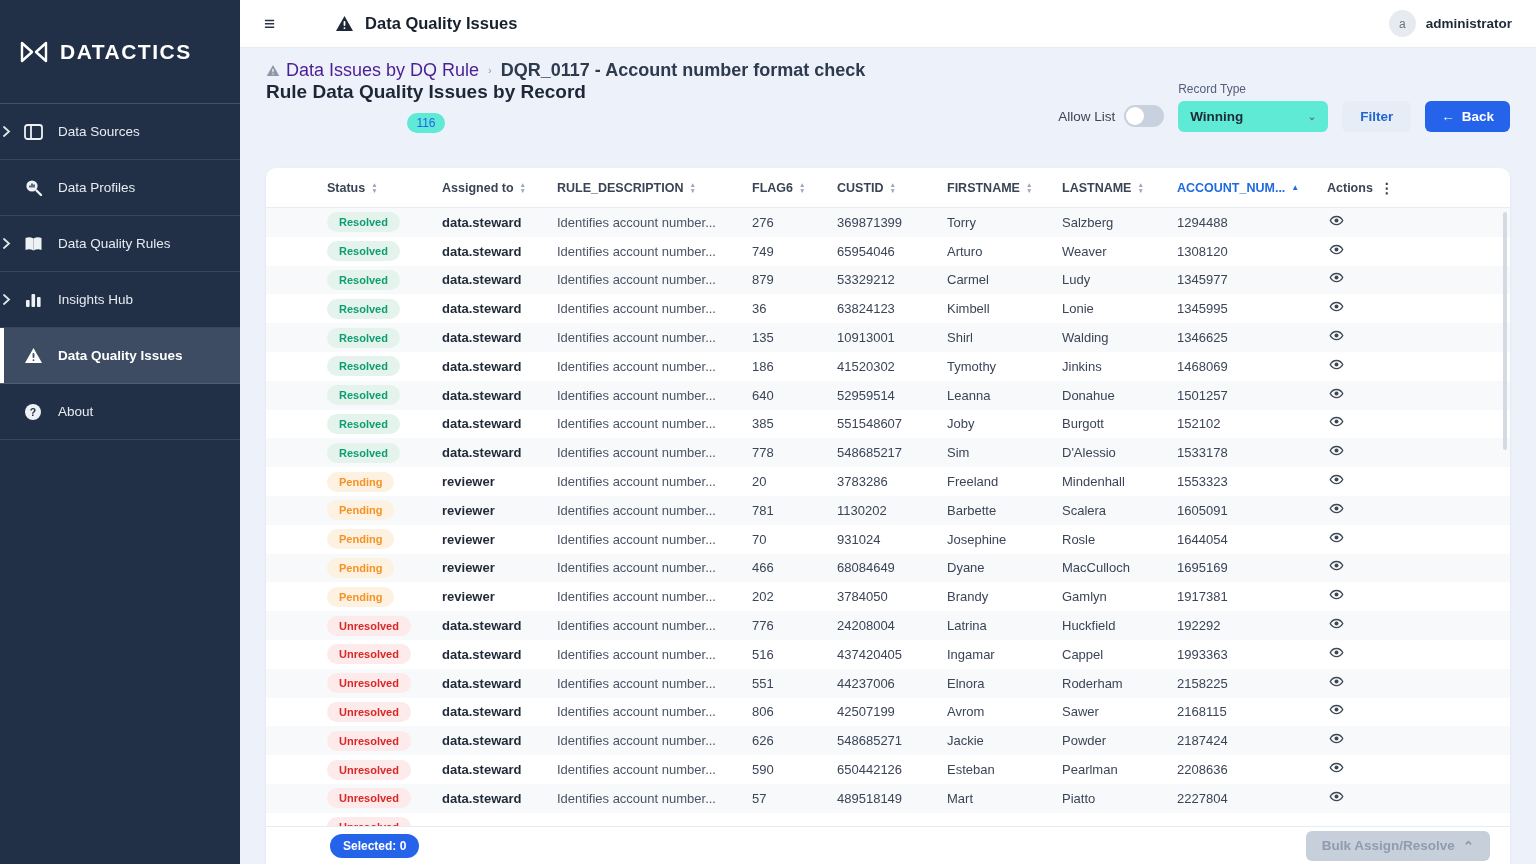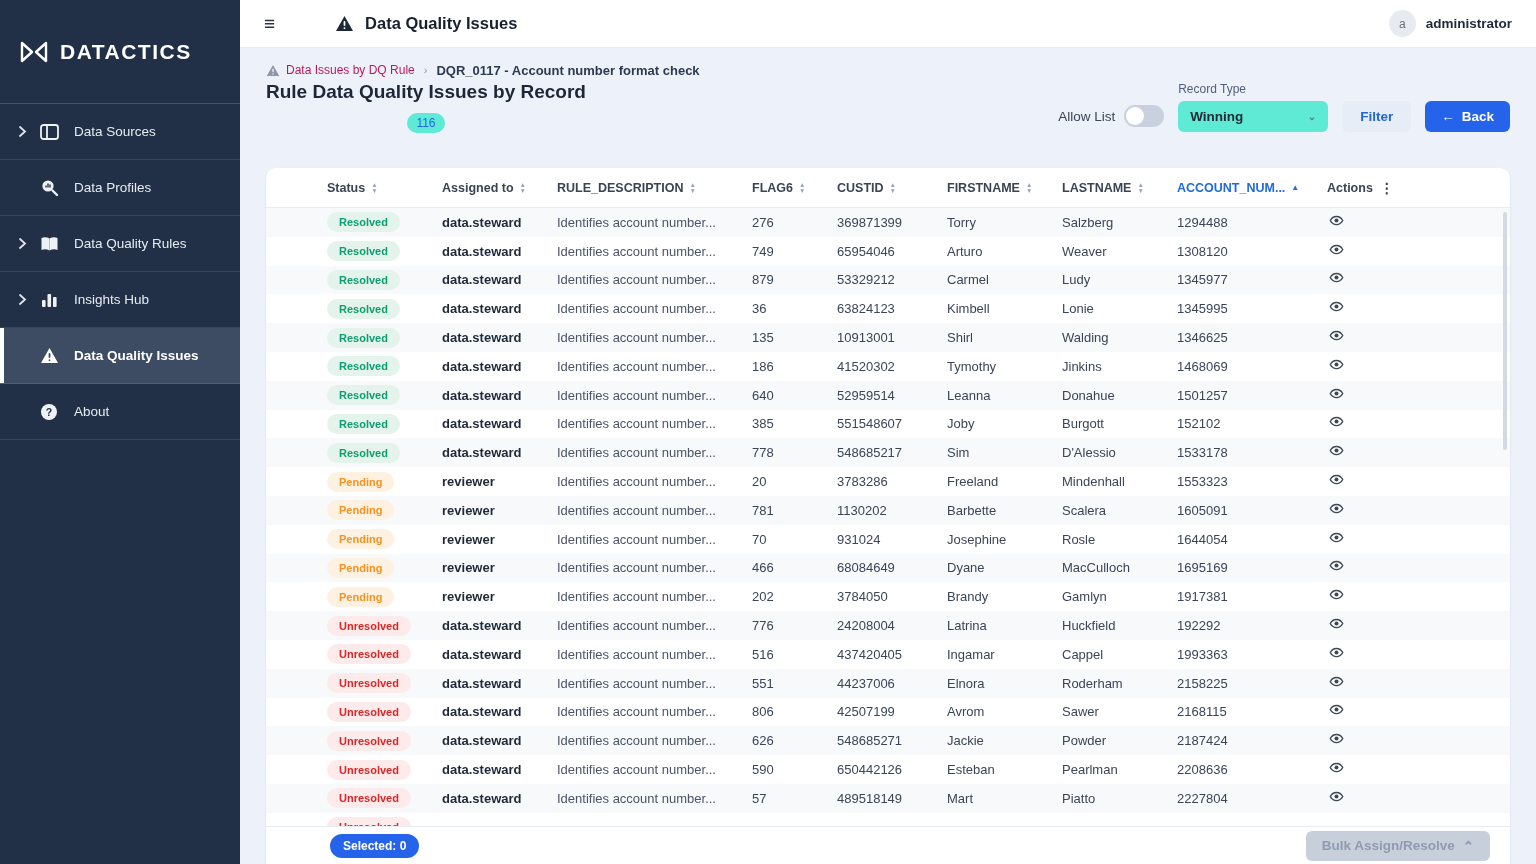--- a/index.html
+++ b/index.html
@@ -2,42 +2,42 @@
 <html><head>
 <meta charset="utf-8">
 <style>
   * { margin:0; padding:0; box-sizing:border-box; }
   html,body { width:1536px; height:864px; overflow:hidden; font-family:"Liberation Sans", sans-serif; background:#edf1f9; }
 
   
   .sidebar { position:absolute; left:0; top:0; width:240px; height:864px; background:#223047; color:#eef1f6; }
   .logo { height:104px; display:flex; align-items:center; gap:12px; padding:0 20px; border-bottom:1px solid rgba(255,255,255,0.16); }
   .logo-text { font-size:21px; font-weight:700; letter-spacing:1.5px; color:#ffffff; }
-  .nav-item { height:56px; display:flex; align-items:center; border-bottom:1px solid rgba(255,255,255,0.10); padding-left:18px; cursor:pointer; position:relative; }
+  .nav-item { height:56px; display:flex; align-items:center; border-bottom:1px solid rgba(255,255,255,0.10); padding-left:2px; cursor:pointer; position:relative; }
   .nav-item .chev { width:16px; display:flex; align-items:center; }
   .nav-item .nicon { width:22px; margin-left:4px; margin-right:14px; display:flex; align-items:center; justify-content:center; }
   .nav-item .nlabel { font-size:13.5px; color:#e7ebf2; }
   .nav-item.active { background:#3d4c62; }
   .nav-item.active::before { content:""; position:absolute; left:0; top:0; bottom:0; width:4px; background:#ffffff; }
   .nav-item.active .nlabel { font-weight:700; color:#ffffff; }
 
   
   .main { position:absolute; left:240px; top:0; width:1296px; height:864px; }
   .topbar { height:48px; background:#ffffff; border-bottom:1px solid #e7ebf2; display:flex; align-items:center; padding:0 24px; }
   .hamburger { font-size:19px; color:#2b3446; cursor:pointer; line-height:1; }
   .title-group { display:flex; align-items:center; gap:11px; margin-left:60px; }
   .topbar-title { font-size:16.5px; font-weight:700; color:#18202e; }
   .user { margin-left:auto; display:flex; align-items:center; gap:10px; }
   .avatar { width:27px; height:27px; border-radius:50%; background:#e7eaef; color:#6b7480; font-size:12px; display:flex; align-items:center; justify-content:center; }
   .username { font-size:13.5px; font-weight:700; color:#1f2937; }
 
   .breadcrumb { height:30px; padding:14px 26px 0 26px; display:flex; align-items:center; gap:9px; }
-  .bc-parent { font-size:12px; color:#be185d; display:flex; align-items:center; gap:6px; cursor:pointer; }
+  .bc-parent { font-size:18px; color:#4c1d95; display:flex; align-items:center; gap:6px; cursor:pointer; }
   .bc-sep { color:#8d97a9; font-size:11px; }
-  .bc-current { font-size:13px; font-weight:700; color:#2e3a4e; }
+  .bc-current { font-size:18px; font-weight:700; color:#2e3a4e; }
 
   .heading-row { height:58px; margin:0 26px; display:flex; align-items:center; }
   .page-title { font-size:19px; font-weight:700; color:#1d2738; display:flex; align-items:center; gap:10px;flex-direction:column; }
   .count-badge { background:#5eead4; color:#2563eb; font-size:12px; font-weight:400; padding:3px 9px; border-radius:10px; }
   .controls { margin-left:auto; display:flex; align-items:flex-end; gap:14px; }
   .allow-wrap { display:flex; align-items:center; gap:9px; padding-bottom:5px; }
   .allow-label { font-size:13.5px; color:#3c4657; }
   .toggle { width:40px; height:22px; border-radius:11px; background:#c8d1dd; position:relative; cursor:pointer; }
   .toggle .knob { position:absolute; left:2px; top:2px; width:18px; height:18px; border-radius:50%; background:#ffffff; }
   .rt-wrap { display:flex; flex-direction:column; gap:5px; }

